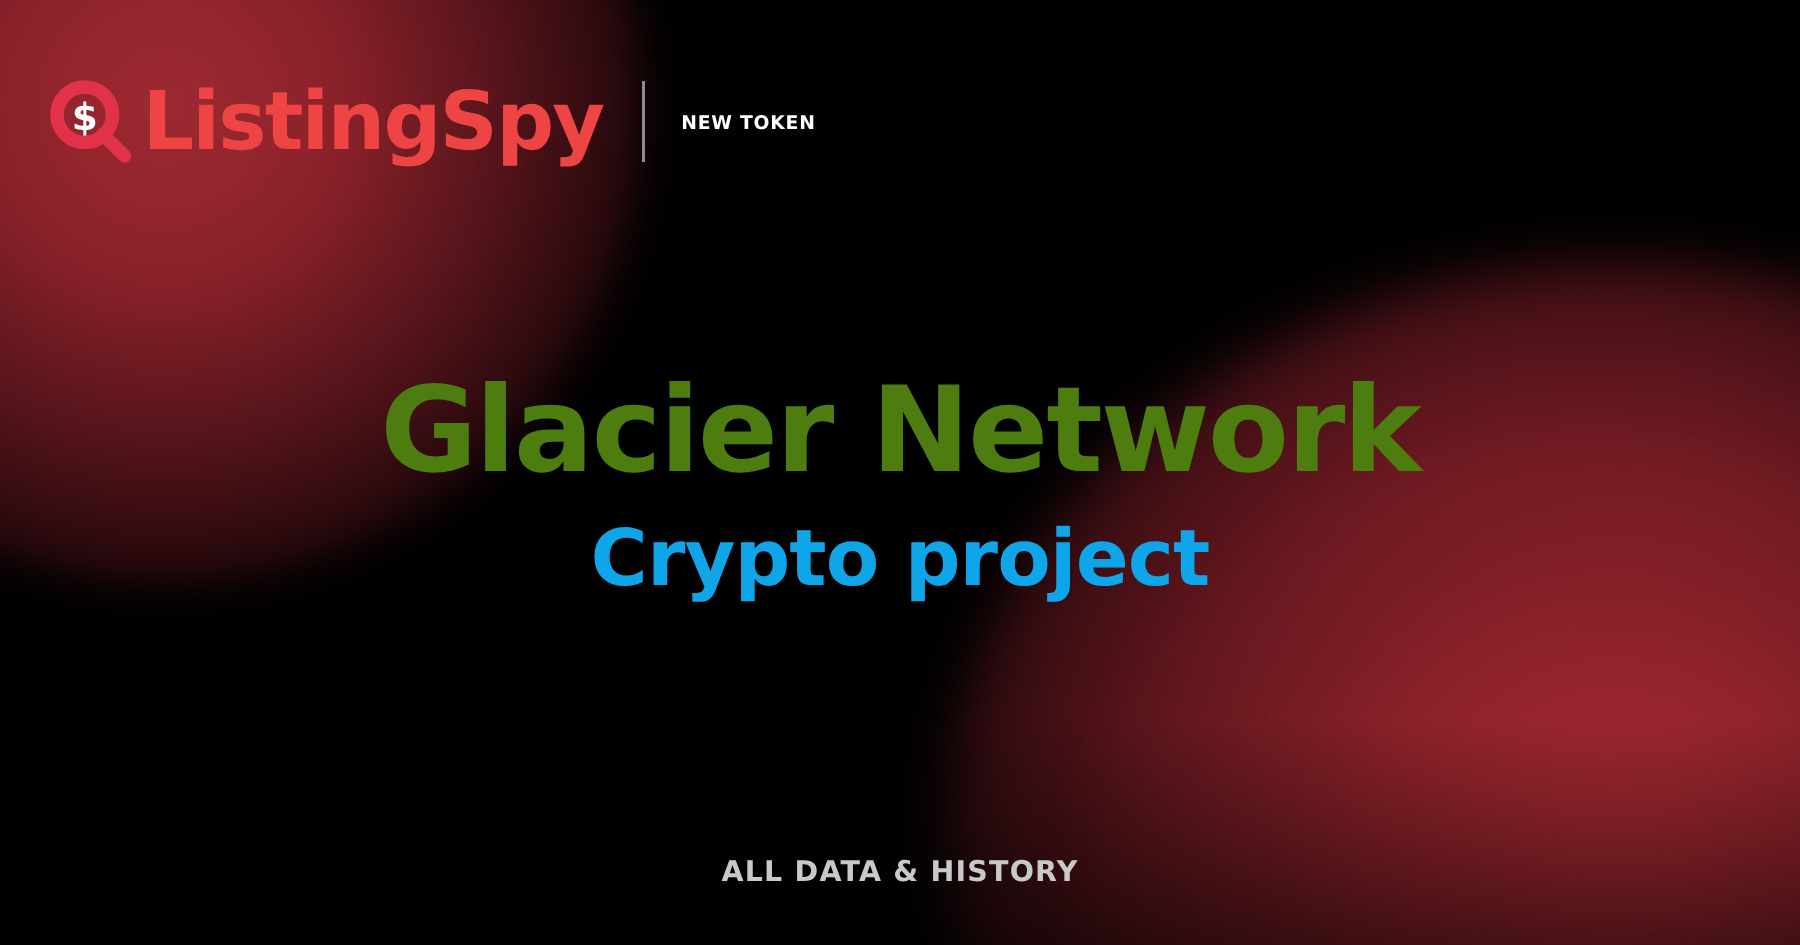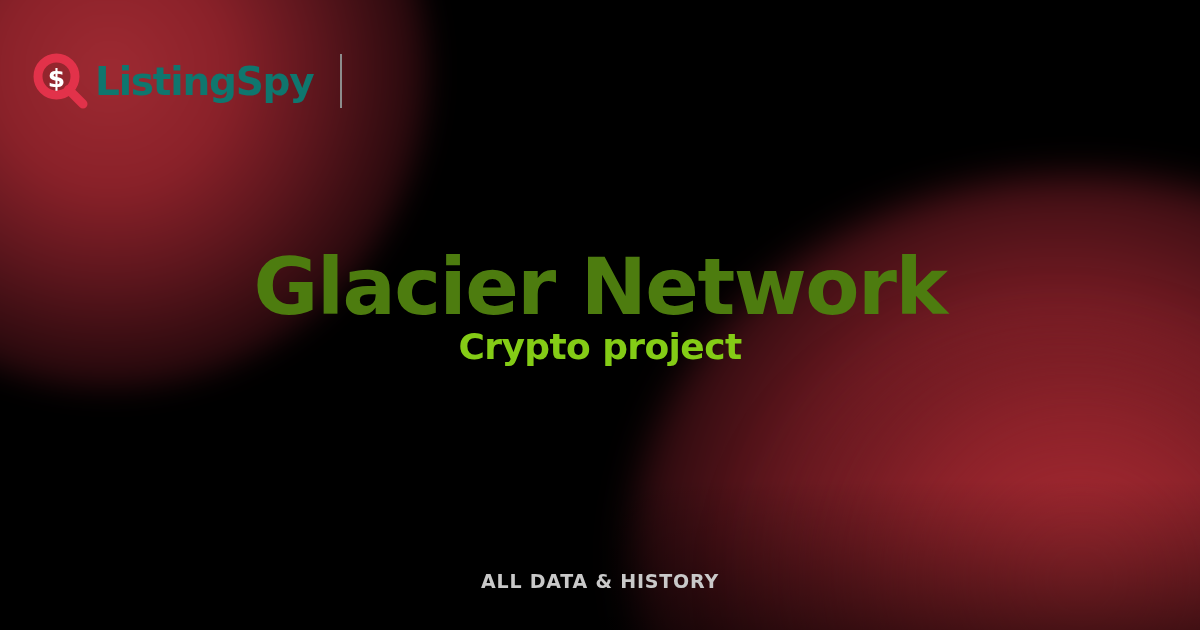--- a/index.html
+++ b/index.html
@@ -98,25 +98,25 @@
     z-index: 5;
   }
   .logo-mark {
     width: 56px;
     height: 56px;
     flex: none;
     margin-right: 6px;
     display: block;
   }
   .logo-word {
-    font-size: 39px;
+    font-size: 54px;
     font-weight: 700;
     letter-spacing: -1.2px;
     line-height: 1;
-    color: #0f766e;
+    color: #ef4444;
     white-space: nowrap;
     margin-bottom: 0;
   }
   .divider {
     width: 2px;
     height: 54px;
     background: #8d8d8d;
     margin: 0 24px 0 26px;
     flex: none;
   }
@@ -142,26 +142,26 @@
   .title {
     color: #4d7c0f;
     font-size: 79px;
     font-weight: 700;
     letter-spacing: -1.5px;
     line-height: 1.04;
     margin: 0;
     padding: 0;
   }
   .subtitle {
-    color: #84cc16;
-    font-size: 36px;
+    color: #0ea5e9;
+    font-size: 52px;
     font-weight: 700;
     letter-spacing: -0.6px;
     line-height: 1.05;
-    margin: 0 0 0 0;
+    margin: 18px 0 0 0;
     padding: 0;
   }
 
   
   .footer {
     position: absolute;
     left: 0;
     right: 0;
     bottom: 38px;
     text-align: center;
@@ -196,20 +196,21 @@
         <line x1="35.5" y1="36.5" x2="50" y2="51" stroke="#e2324a" stroke-width="9" stroke-linecap="round"></line>
         <text x="23.5" y="33.5" text-anchor="middle" font-family="DejaVu Sans, Liberation Sans, sans-serif" font-size="25" font-weight="700" fill="#ffffff">$</text>
       </svg>
     </span>
 
     <span class="logo-word">ListingSpy</span>
 
     <span class="divider"></span>
 
     <div class="tagline">
+      <div>NEW TOKEN</div>
     </div>
 
   </div>
 
   <div class="center">
     <h1 class="title">Glacier Network</h1>
     <h2 class="subtitle">Crypto project</h2>
   </div>
 
   <div class="footer">

